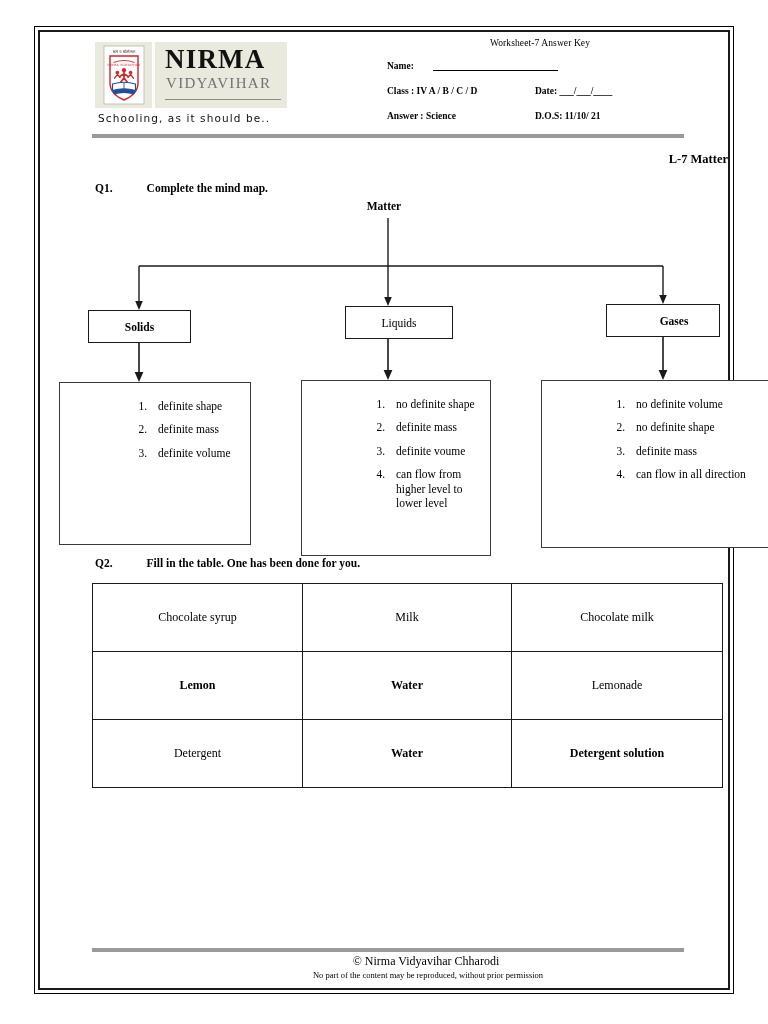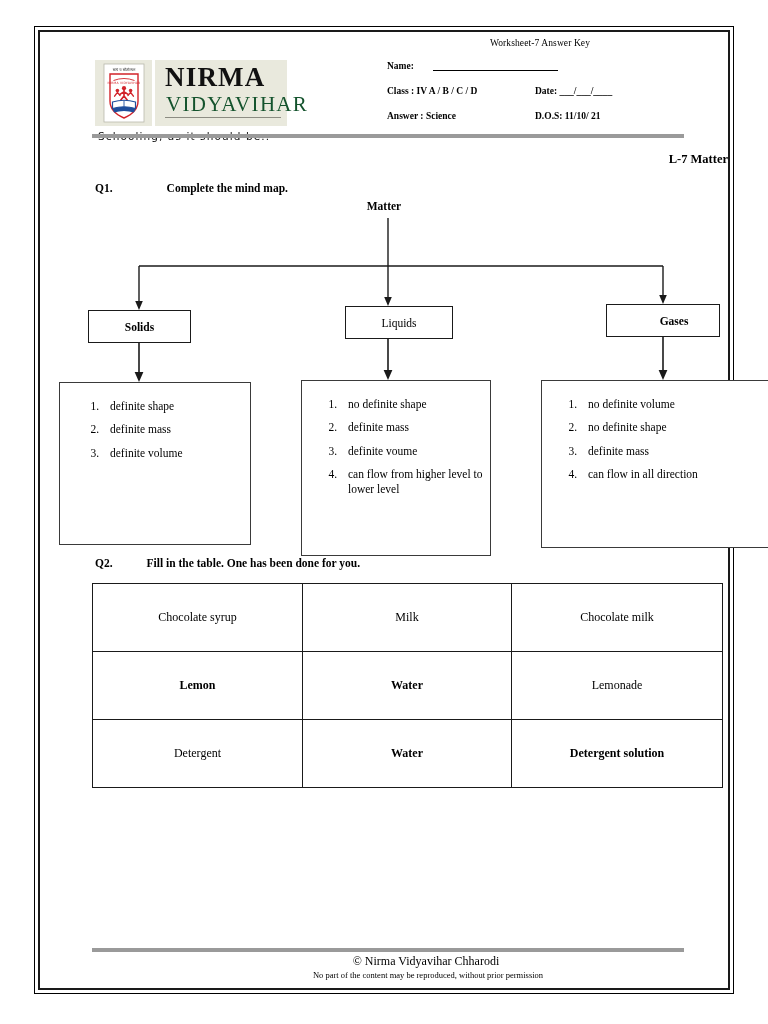--- a/index.html
+++ b/index.html
@@ -23,21 +23,21 @@
     border:2px solid #1a1a1a;
     box-sizing:border-box;
     background:#fff;
   }
 
   
   .header{
     position:absolute;left:0;top:0;width:100%;height:104px;
   }
   .logo-wrap{
-    position:absolute;left:55px;top:28px;
+    position:absolute;left:55px;top:10px;
     width:164px;height:95px;
   }
   .crest-panel{
     position:absolute;left:0;top:0;width:57px;height:66px;
     background:#e9e9dd;
   }
   .crest{
     position:absolute;left:8px;top:3px;width:42px;height:60px;
   }
   .word-panel{
@@ -46,22 +46,22 @@
   }
   .word-nirma{
     position:absolute;left:10px;top:4px;
     font-family:"Liberation Serif", serif;
     font-weight:bold;font-size:27px;letter-spacing:1.2px;
     color:#111;line-height:1;
   }
   .word-vidya{
     position:absolute;left:11px;top:34px;
     font-family:"Liberation Serif", serif;
-    font-size:21px;letter-spacing:1.3px;
-    color:#14532d;line-height:1;
+    font-size:15px;letter-spacing:1.3px;
+    color:#737373;line-height:1;
   }
   .word-rule{
     position:absolute;left:10px;top:57px;width:116px;height:1px;
     background:#8c8c82;
   }
   .tagline{
     position:absolute;left:3px;top:70px;
     font-family:"DejaVu Sans", sans-serif;
     font-size:10.5px;letter-spacing:1.1px;color:#111;
     white-space:nowrap;
@@ -96,21 +96,21 @@
   .hrule.bottom{top:916px;}
 
   .doc-title{
     position:absolute;left:0;top:120px;width:100%;
     text-align:right;font-weight:bold;font-size:12.5px;
   }
   .q-label{
     position:absolute;font-weight:bold;font-size:11.5px;
   }
   .q1{left:55px;top:150px;}
-  .q1 .q-txt{margin-left:54px;font-family:Liberation Serif, serif;}
+  .q1 .q-txt{margin-left:34px;font-family:Liberation Serif, serif;}
   .q2{left:55px;top:525px;}
   .q2 .q-txt{margin-left:34px;}
 
   
   .map{position:absolute;left:0;top:168px;width:100%;height:350px;}
   .map-root{
     position:absolute;left:0;top:0;width:100%;
     text-align:center;font-weight:bold;font-size:11.5px;
   }
   .map svg{position:absolute;left:0;top:0;}
@@ -137,21 +137,21 @@
   .leaf-solids{left:19px;top:182px;width:192px;height:163px;}
   .leaf-liquids{left:261px;top:180px;width:190px;height:176px;}
   .leaf-gases{left:501px;top:180px;width:229px;height:168px;}
 
   .leafbox ol{
     margin:0;padding:16px 0 0 42px;
     list-style:decimal;
     font-size:11.5px;
   }
   .leafbox li{
-    margin-bottom:9px;padding-left:8px;line-height:1.26;
+    margin-bottom:9px;padding-left:8px;line-height:1.26;margin-left:48px;
   }
   .leaf-liquids ol, .leaf-gases ol{padding-left:38px;}
 
   
   .tbl{
     position:absolute;left:52px;top:551px;
     width:627px;
     border-collapse:collapse;
     table-layout:fixed;
   }

